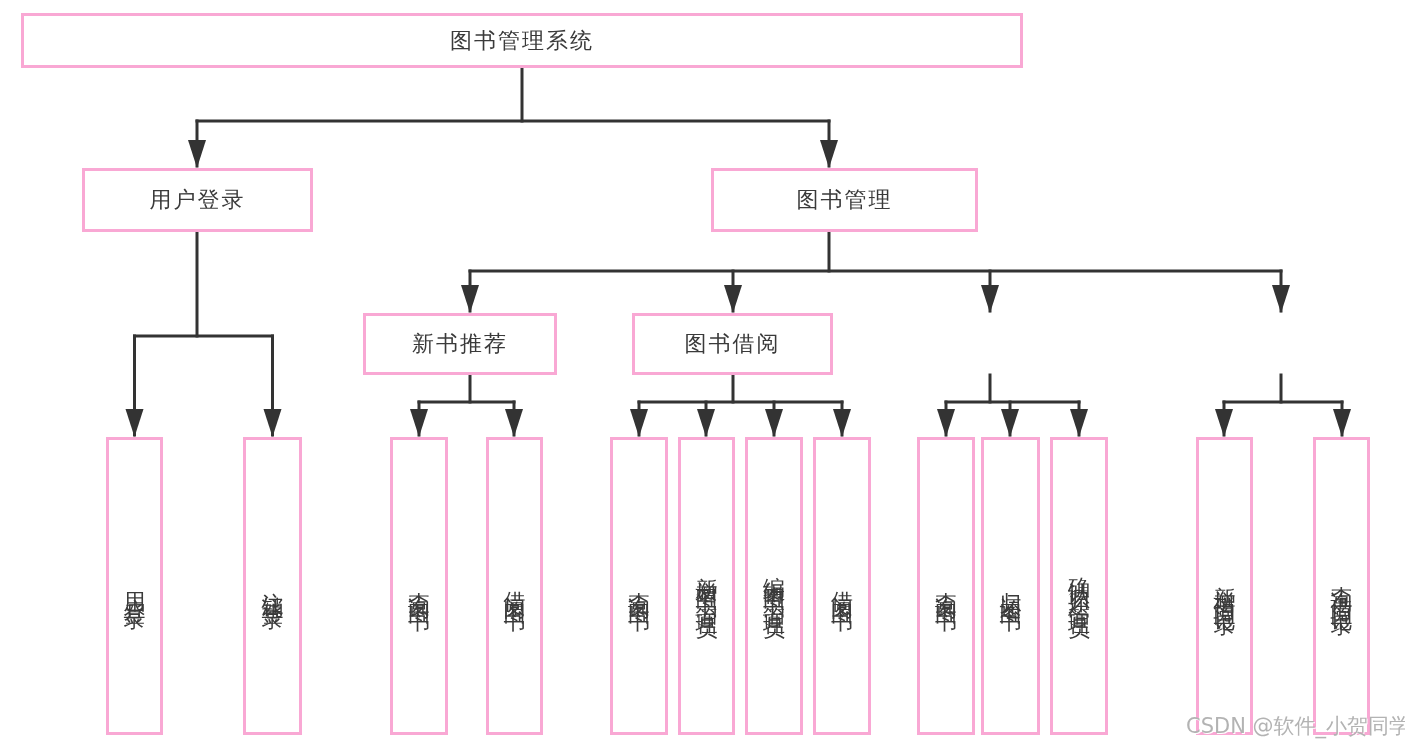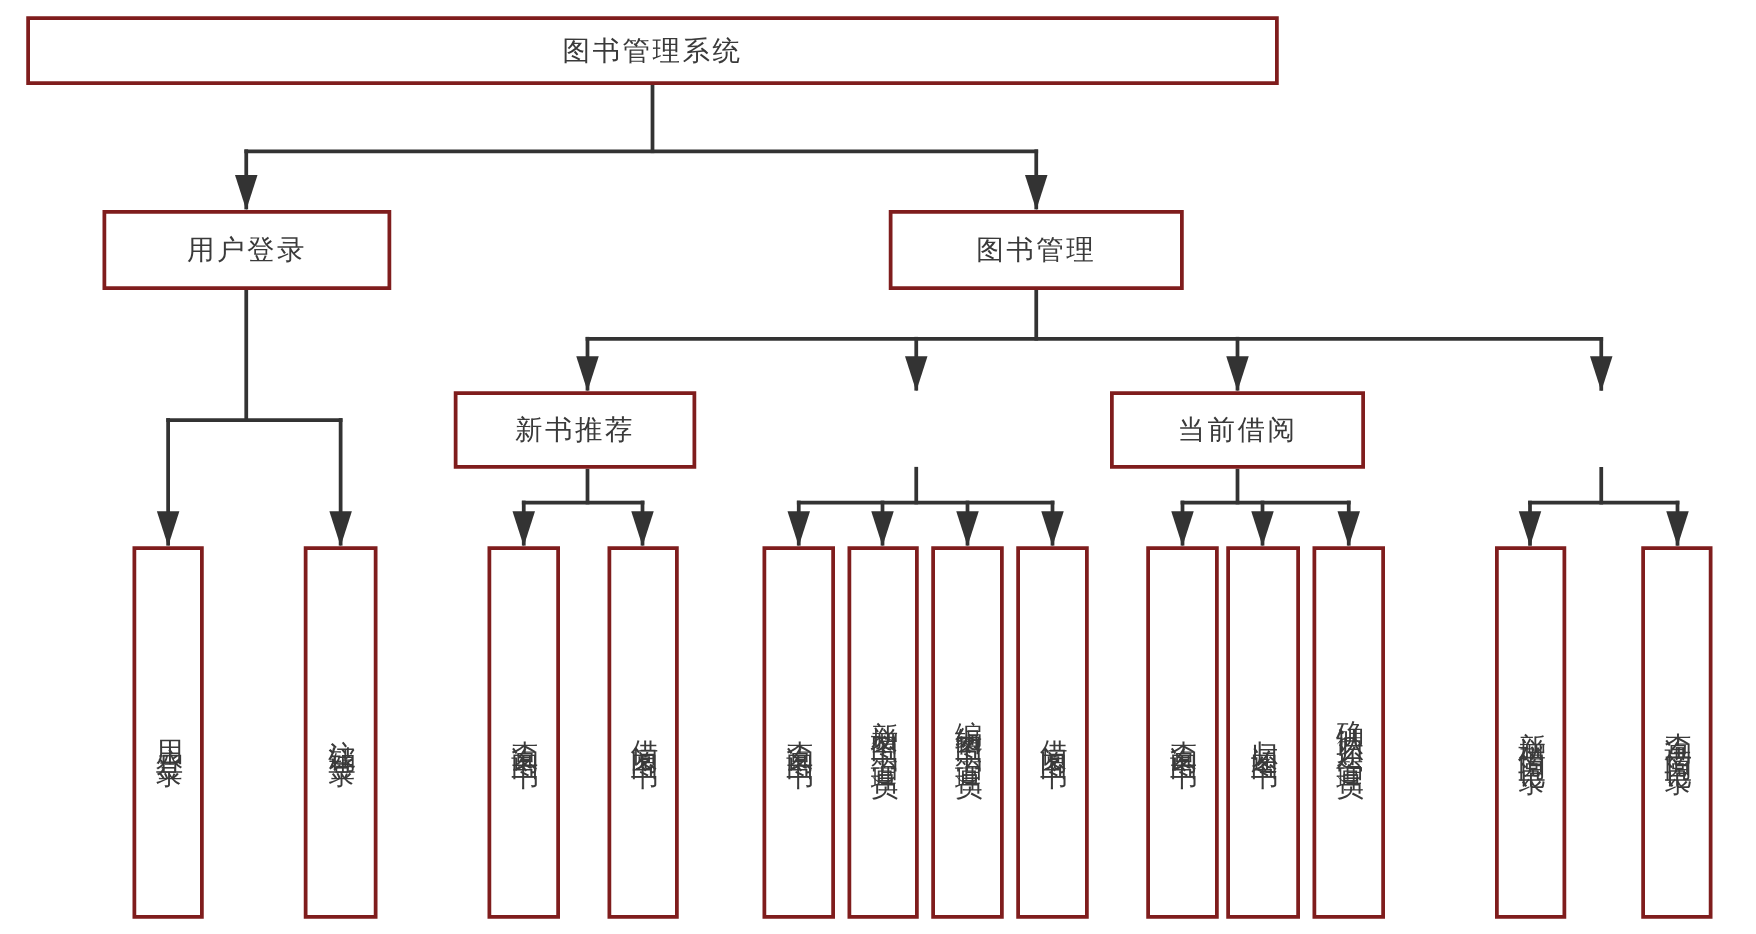--- a/index.html
+++ b/index.html
@@ -18,21 +18,21 @@
   .wires {
     position: absolute;
     left: 0;
     top: 0;
     width: 1405px;
     height: 747px;
   }
   .box {
     position: absolute;
     box-sizing: border-box;
-    border: 3px solid #7f1d1d;
+    border: 3px solid #f9a8d4;
     background: #ffffff;
     display: flex;
     align-items: center;
     justify-content: center;
     color: #3a3a3a;
     font-size: 22px;
     letter-spacing: 2px;
   }
   .box.vert span {
     writing-mode: vertical-rl;
@@ -122,29 +122,29 @@
     </g>
   </svg>
 
   <div class="box" style="left:21px;top:13px;width:1002px;height:55px">
     <span>图书管理系统</span>
   </div>
 
   <div class="box" style="left:82px;top:168px;width:231px;height:64px">
     <span>用户登录</span>
   </div>
-  <div class="box" style="left:711px;top:168px;width:236px;height:64px">
+  <div class="box" style="left:711px;top:168px;width:267px;height:64px">
     <span>图书管理</span>
   </div>
 
   <div class="box" style="left:363px;top:313px;width:194px;height:62px">
     <span>新书推荐</span>
   </div>
-  <div class="box" style="left:888px;top:313px;width:204px;height:62px">
-    <span>当前借阅</span>
+  <div class="box" style="left:632px;top:313px;width:201px;height:62px">
+    <span>图书借阅</span>
   </div>
 
   <div class="box vert" style="left:106px;top:437px;width:57px;height:298px">
     <span>用户登录</span>
   </div>
   <div class="box vert" style="left:243px;top:437px;width:59px;height:298px">
     <span>注销登录</span>
   </div>
 
   <div class="box vert" style="left:390px;top:437px;width:58px;height:298px">
@@ -177,14 +177,15 @@
     <span>确认归还（管理员）</span>
   </div>
 
   <div class="box vert" style="left:1196px;top:437px;width:57px;height:298px">
     <span>新增借阅记录</span>
   </div>
   <div class="box vert" style="left:1313px;top:437px;width:57px;height:298px">
     <span>查询借阅记录</span>
   </div>
 
+  <div class="watermark">CSDN @软件_小贺同学</div>
 
 </div>
 
 </body></html>

